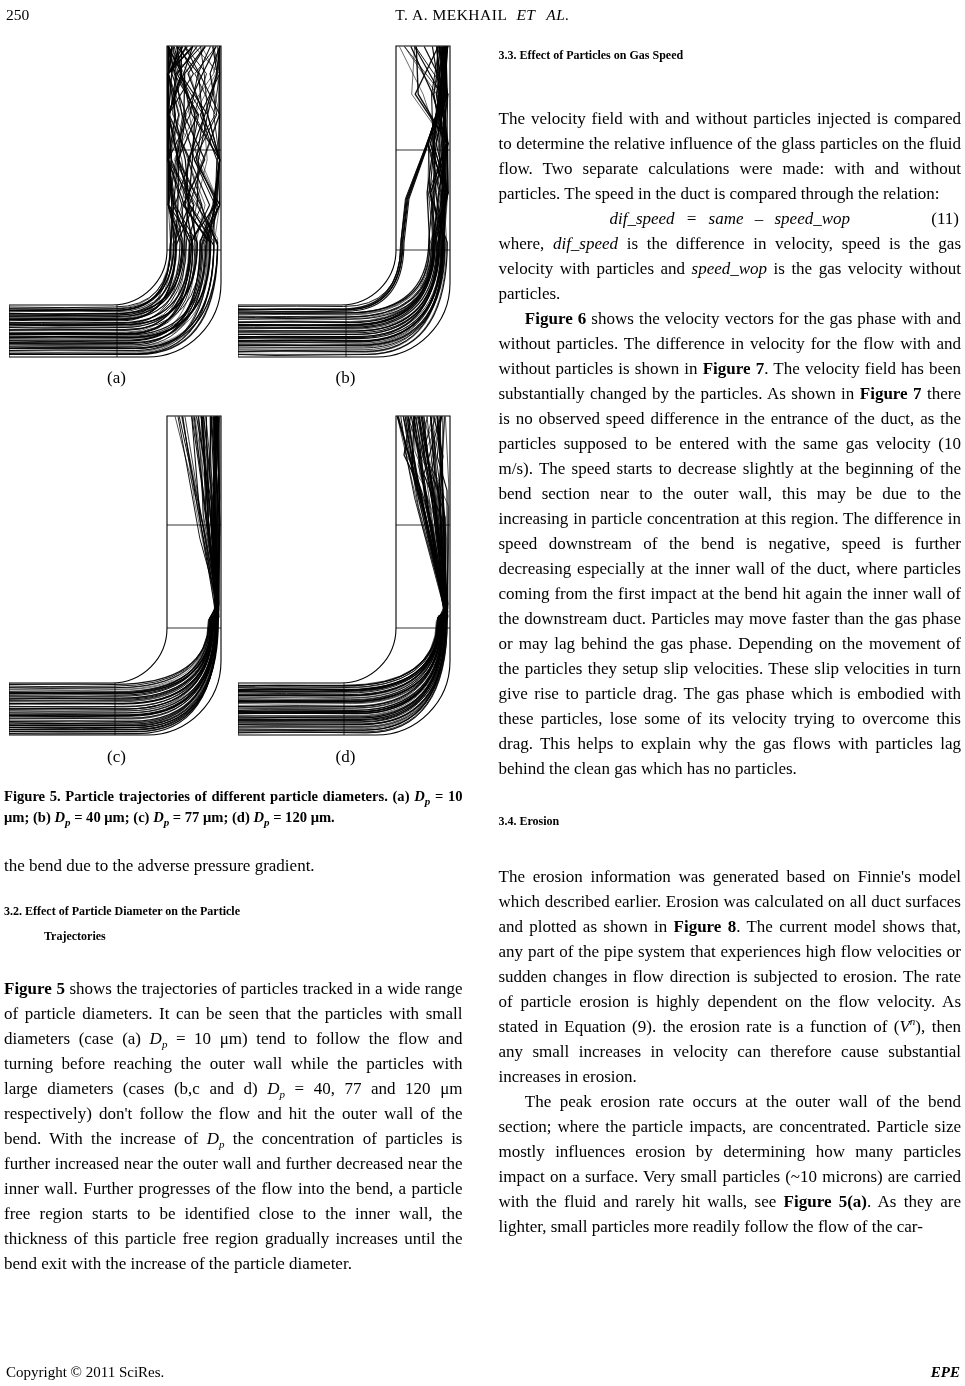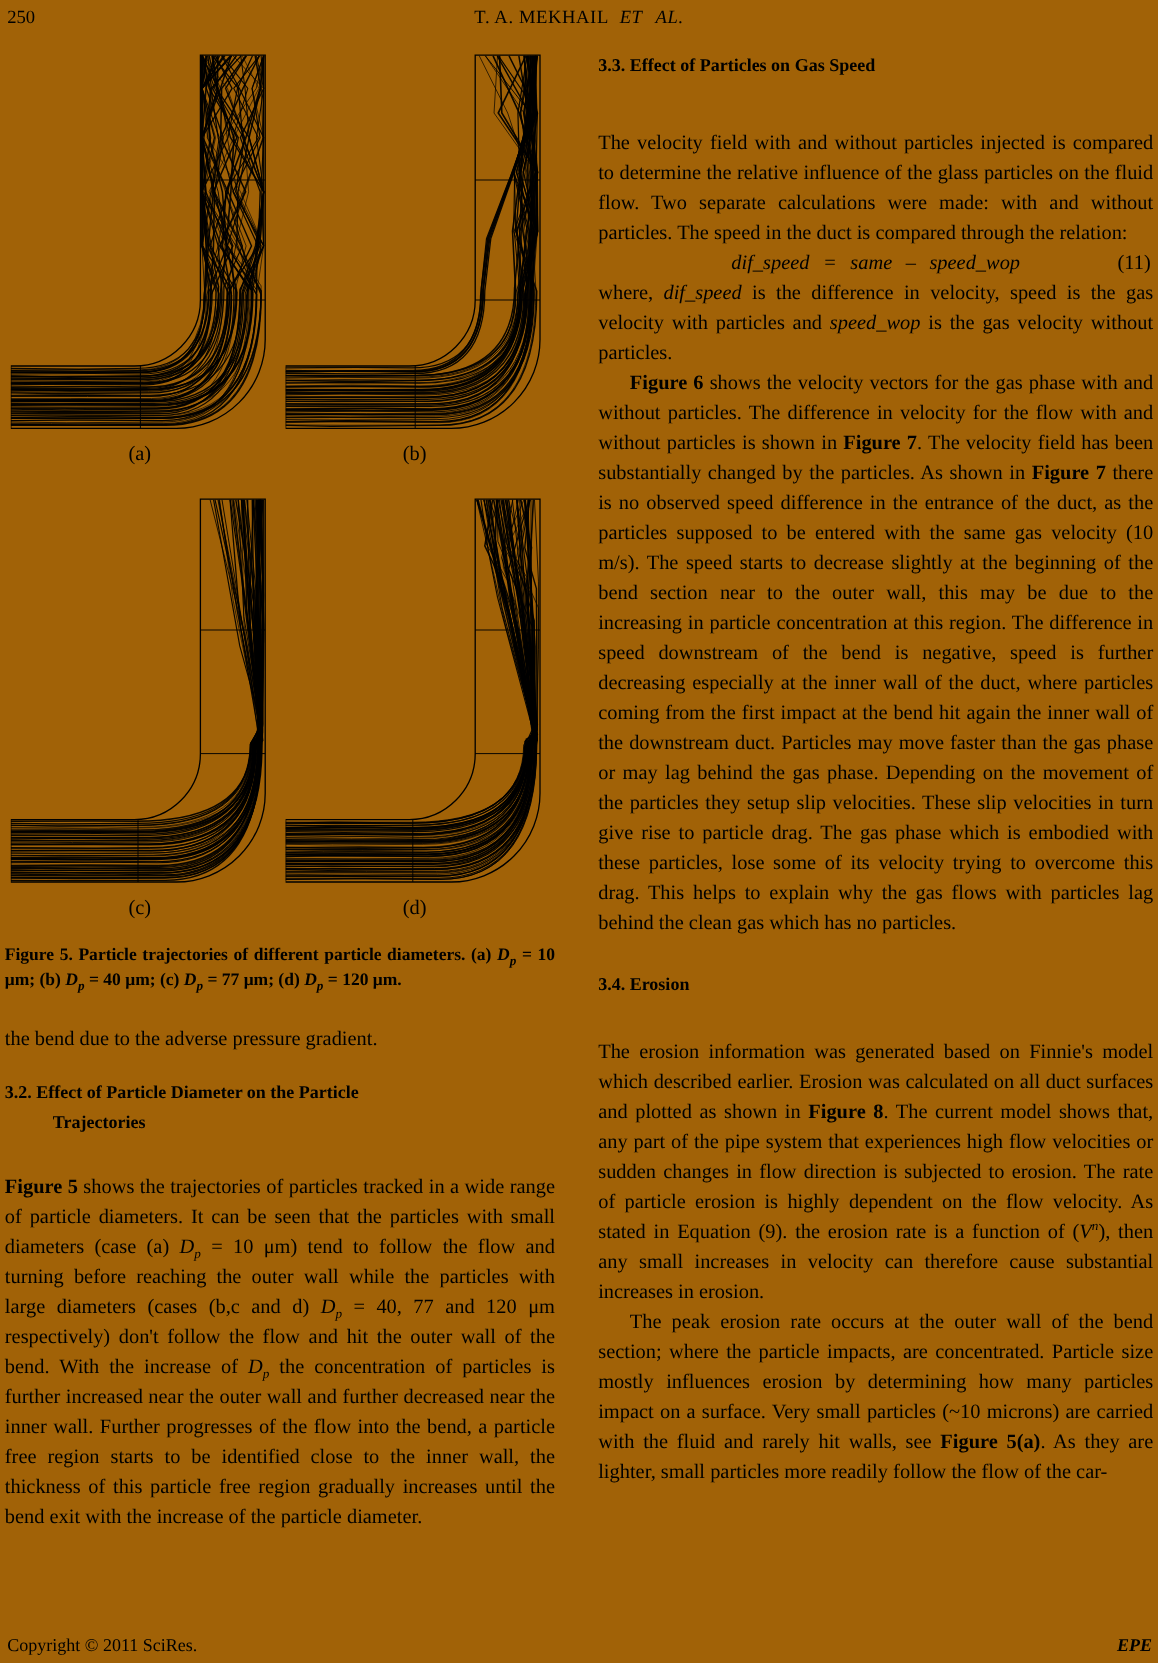--- a/index.html
+++ b/index.html
@@ -1,36 +1,36 @@
 <!DOCTYPE html>
 <html><head>
 <meta charset="utf-8">
 <style>
   html,body{margin:0;padding:0;background:#888;}
   .page{
     position:relative;
     width:965px;height:1386px;
-    background:#a16207;color:#000;
+    background:#ffffff;color:#000;
     font-family:"Liberation Serif","DejaVu Serif",serif;
     margin:0 auto;overflow:hidden;
   }
   
   .page-header{position:absolute;top:6px;left:4px;right:4px;height:22px;font-size:15.5px;}
   .page-number{position:absolute;left:2px;top:0;}
   .running-title{text-align:center;letter-spacing:0.5px;}
   .running-title .plain{font-style:normal;}
   .running-title .ital{font-style:italic;margin-left:9px;word-spacing:7px;}
   
   .columns{position:absolute;top:43px;left:4px;right:4px;display:flex;gap:36px;}
   .col{font-size:17px;line-height:25px;text-align:justify;}
   .col-left{width:460px;}
   .col-right{width:464px;}
   p{margin:0;}
   p.indent{text-indent:1.55em;}
-  h2{font-size:15px;line-height:25px;margin:0;font-weight:bold;text-align:left;}
+  h2{font-size:12px;line-height:25px;margin:0;font-weight:bold;text-align:left;}
   .h2-gap-bottom{margin-bottom:38px;}
   .h2-later{margin-top:28px;margin-bottom:30px;}
   .hang2{padding-left:40px;}
   .b{font-weight:bold;}
   .i{font-style:italic;}
   sub{font-size:11px;line-height:0;}
   sup{font-size:11px;line-height:0;}
   
   figure{margin:2px 0 0 0;padding:0;}
   .fig-row{display:flex;gap:14px;margin-left:5px;}

